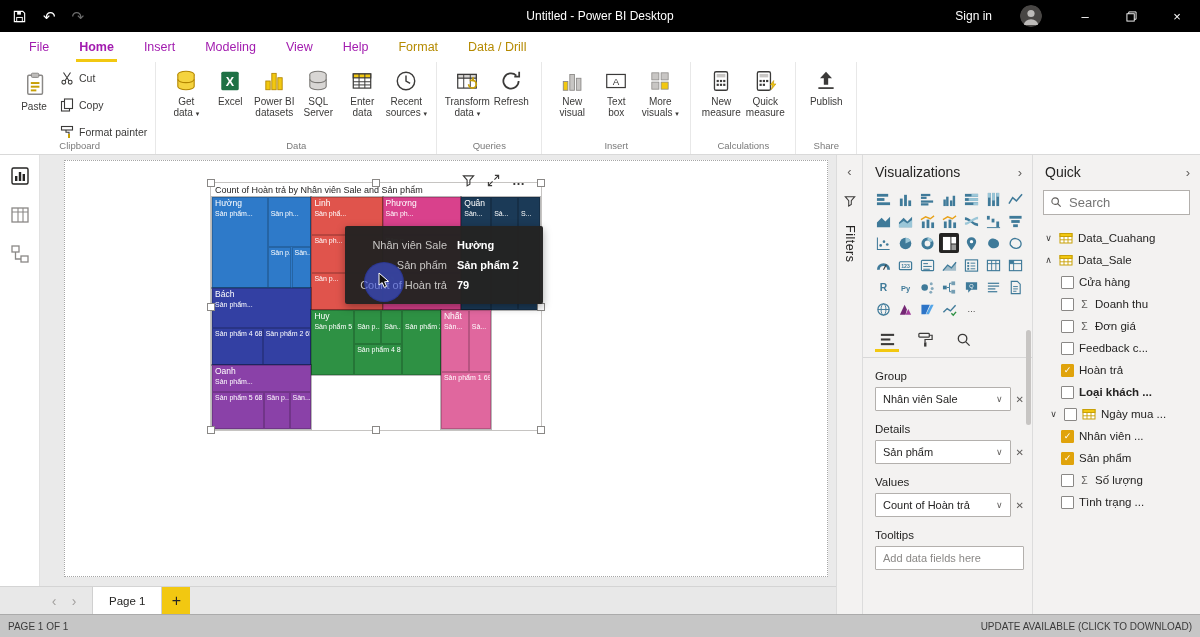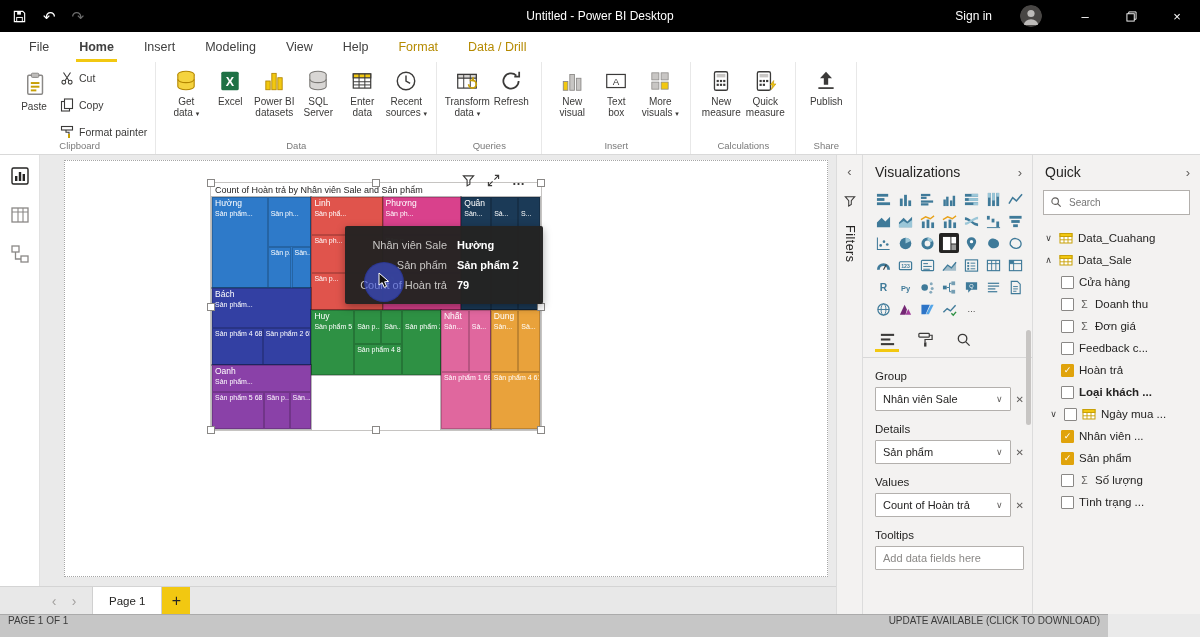--- a/index.html
+++ b/index.html
@@ -10,21 +10,21 @@
   .tb-left{display:flex;align-items:center;gap:16px;padding-left:12px}
   .tb-ic{font-size:15px;line-height:1;cursor:pointer;display:flex;align-items:center}
   .tb-ic.dim{color:#6b6b6b}
   .tb-title{position:absolute;left:0;right:0;text-align:center;font-size:12px;pointer-events:none}
   .tb-right{margin-left:auto;display:flex;align-items:center;height:100%}
   .signin{font-size:12px;margin-right:28px;cursor:pointer}
   .avatar{width:22px;height:22px;border-radius:50%;margin-right:20px;overflow:hidden;cursor:pointer}
   .winbtn{width:46px;height:100%;display:flex;align-items:center;justify-content:center;font-size:13px;cursor:pointer}
   
   .tabsrow{position:absolute;top:32px;left:0;right:0;height:30px;background:#fff;display:flex;padding-left:14px;z-index:55}
-  .tab{padding:0 15px;line-height:30px;font-size:12.5px;color:#404040;position:relative;cursor:pointer;white-space:nowrap}
+  .tab{padding:0 15px;line-height:30px;font-size:12.5px;color:#a21caf;position:relative;cursor:pointer;white-space:nowrap}
   .tab.active{font-weight:bold}
   .tab.active::after{content:"";position:absolute;left:12px;right:12px;bottom:0;height:3px;background:#F2C811}
   .tab.ctx{color:#B58A00}
   
   .ribbon{position:absolute;top:62px;left:0;right:0;height:92px;background:#fff;border-bottom:1px solid #D9D9D9;display:flex;padding-left:4px;z-index:54}
   .rgroup{position:relative;border-right:1px solid #E8E8E8;padding:5px 8px 16px 8px}
   .ritems{display:flex;height:66px}
   .rname{position:absolute;left:0;right:0;bottom:3px;text-align:center;font-size:9.5px;color:#7a7a7a;white-space:nowrap}
   .rcol{width:44px;display:flex;flex-direction:column;align-items:center;cursor:pointer}
   .rcol .ric{width:24px;height:24px;margin:2px 0 3px}
@@ -88,36 +88,36 @@
   .well-row{display:flex;align-items:center;margin:0 8px 0 12px}
   .well{flex:1;height:24px;background:#fff;border:1px solid #B3B0AD;border-radius:1px;display:flex;align-items:center;padding:0 7px;font-size:11px;color:#252423;box-sizing:border-box;cursor:pointer}
   .well .wtext{flex:1;white-space:nowrap;overflow:hidden}
   .well .wchev{font-size:9px;color:#605E5C}
   .wx{margin-left:5px;font-size:10px;color:#605E5C;cursor:pointer}
   .well.empty{color:#8A8886}
   .vscroll{position:absolute;right:1px;top:176px;width:5px;height:95px;background:#C7C5C3;border-radius:3px;cursor:pointer}
   
   .search{margin:10px 10px 0;height:25px;background:#fff;border:1px solid #B3B0AD;display:flex;align-items:center;padding:0 6px;gap:5px;box-sizing:border-box}
   .search svg{width:12px;height:12px;flex:0 0 12px}
-  .search input{border:0;outline:0;flex:1;font-size:10px;font-family:inherit;color:#252423;background:transparent;min-width:0}
+  .search input{border:0;outline:0;flex:1;font-size:13px;font-family:inherit;color:#252423;background:transparent;min-width:0}
   .ftree{margin-top:12px;font-size:11.5px;color:#252423}
   .trow{display:flex;align-items:center;height:22px;padding-left:10px;gap:5px;cursor:pointer;white-space:nowrap;overflow:hidden}
   .chev{width:11px;font-size:9px;color:#3b3a39;text-align:center;flex:0 0 11px}
   .ticon{display:flex;flex:0 0 14px}
   .ticon svg{width:14px;height:14px}
   .cb{width:13px;height:13px;border:1px solid #8A8886;background:#fff;border-radius:1px;display:flex;align-items:center;justify-content:center;font-size:9px;color:#fff;flex:0 0 13px;box-sizing:border-box;cursor:pointer}
   .cb.on{background:#E0A30B;border-color:#E0A30B}
   .sigma{font-size:10.5px;color:#605E5C;width:11px;text-align:center;flex:0 0 11px}
   .flabel{overflow:hidden;text-overflow:ellipsis}
   
   .page-bar{position:absolute;left:0;top:586px;width:836px;height:28px;background:#E8E8E8;border-top:1px solid #D4D4D4;display:flex;align-items:center;box-sizing:border-box}
   .pb-arrow{color:#A19F9D;font-size:14px;width:20px;text-align:center;cursor:pointer}
   .pb-tab{height:27px;background:#fff;border-left:1px solid #D0D0D0;border-right:1px solid #D0D0D0;padding:0 16px;display:flex;align-items:center;font-size:11.5px;color:#252423;margin-left:8px;cursor:pointer}
   .pb-add{width:28px;height:27px;background:#F2C811;display:flex;align-items:center;justify-content:center;font-size:16px;color:#252423;cursor:pointer}
-  .status-bar{position:absolute;left:0;top:614px;width:1108px;height:23px;background:#C6C6C6;border-top:1px solid #ABABAB;display:flex;align-items:flex-start;justify-content:space-between;padding:0 8px;font-size:10px;color:#3b3b3b;box-sizing:border-box}
+  .status-bar{position:absolute;left:0;top:614px;width:1200px;height:23px;background:#C6C6C6;border-top:1px solid #ABABAB;display:flex;align-items:center;justify-content:space-between;padding:0 8px;font-size:10px;color:#3b3b3b;box-sizing:border-box}
 </style>
 </head>
 <body>
 
 <div id="app">
 
   <header class="titlebar">
     <div class="tb-left">
       <span class="tb-ic">
         <svg width="15" height="15" viewBox="0 0 16 16">
@@ -568,32 +568,20 @@
           <div class="tms" style="left: 0%; top: 0%; width: 56%; height: 52%;">
             <span class="tml below">Sản...</span>
           </div>
           <div class="tms" style="left: 56%; top: 0%; width: 44%; height: 52%;">
             <span class="tml below">Sả...</span>
           </div>
           <div class="tms" style="left: 0%; top: 52%; width: 100%; height: 48%;">
             <span class="tml">Sản phẩm 1 69</span>
           </div>
         </div>
-        <div class="tmg" style="left: 85%; top: 48.6%; width: 15%; height: 51.4%; background: rgb(233, 162, 59);">
-          <span class="tmh">Dung</span>
-          <div class="tms" style="left: 0%; top: 0%; width: 56%; height: 52%;">
-            <span class="tml below">Sản...</span>
-          </div>
-          <div class="tms" style="left: 56%; top: 0%; width: 44%; height: 52%;">
-            <span class="tml below">Sả...</span>
-          </div>
-          <div class="tms" style="left: 0%; top: 52%; width: 100%; height: 48%;">
-            <span class="tml">Sản phẩm 4 61</span>
-          </div>
-        </div>
         <div class="tmg" style="left: 0%; top: 72.6%; width: 30.3%; height: 27.4%; background: rgb(138, 65, 168);">
           <span class="tmh">Oanh</span>
           <div class="tms" style="left: 0%; top: 0%; width: 100%; height: 42%;">
             <span class="tml below">Sản phẩm...</span>
           </div>
           <div class="tms" style="left: 0%; top: 42%; width: 52%; height: 58%;">
             <span class="tml">Sản phẩm 5 68</span>
           </div>
           <div class="tms" style="left: 52%; top: 42%; width: 26%; height: 58%;">
             <span class="tml">Sản p...</span>

